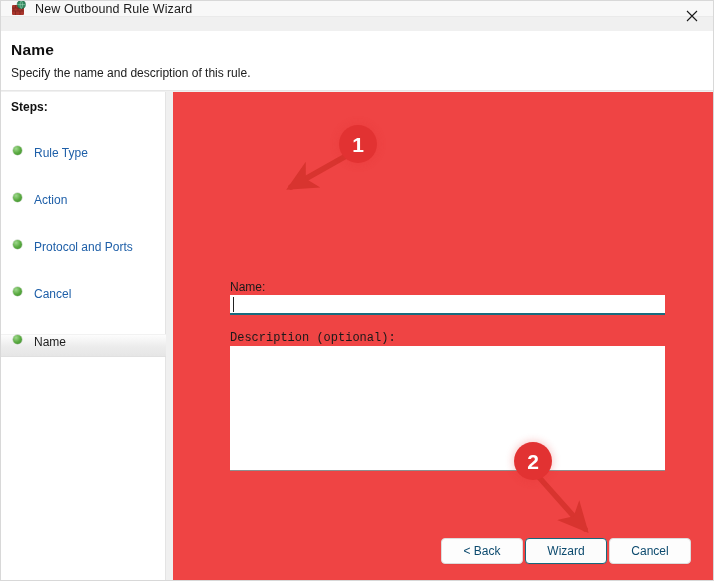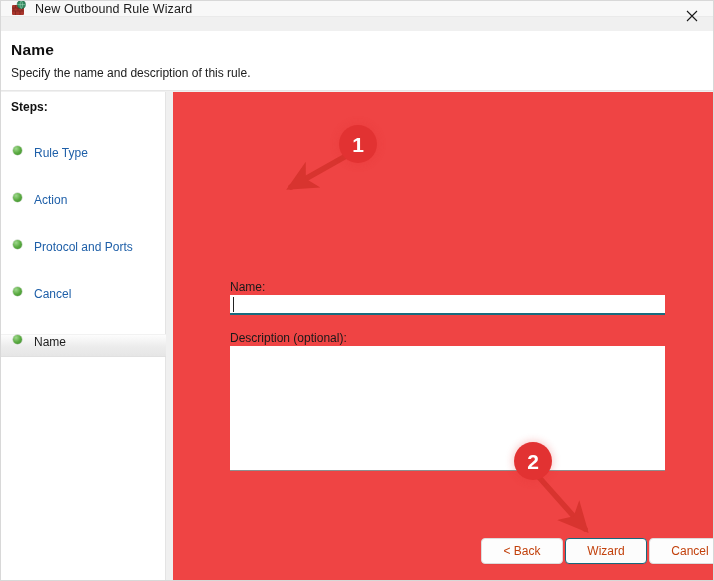--- a/index.html
+++ b/index.html
@@ -121,21 +121,21 @@
     background: #ef4444;
   }
 
   .field-label {
     position: absolute;
     font-size: 12px;
     color: #1a1a1a;
     white-space: nowrap;
   }
   .lbl-name { left: 57px; top: 188px; }
-  .lbl-desc { left: 57px; top: 239px; }
+  .lbl-desc { left: 57px; top: 239px; font-family: Liberation Mono, monospace; }
 
   
   .name-input {
     position: absolute;
     left: 57px; top: 203px;
     width: 435px; height: 20px;
     background: #ffffff;
     border: none;
     border-bottom: 2px solid #186b7e;
     padding: 0 4px;
@@ -175,25 +175,24 @@
   }
   .btn {
     position: absolute;
     top: 17px;
     height: 26px;
     background: #fdfdfd;
     border: 1px solid #dcdcdc;
     border-radius: 4px;
     font-family: "Liberation Sans", sans-serif;
     font-size: 12px;
-    color: #c2410c;
+    color: #0c4a6e;
     cursor: default;
     display: flex; align-items: center; justify-content: center;
     box-shadow: 0 1px 0 rgba(0,0,0,0.03);
-    margin-left: 40px;
   }
   .btn-back   { left: 274px; width: 82px; }
   .btn-finish { left: 358px; width: 82px;
                 border: 1.6px solid #17687c;
                 background: #fcfcfc; }
   .btn-cancel { left: 442px; width: 82px; }
 
   
   .annot-layer {
     position: absolute; left: 0; top: 0;

